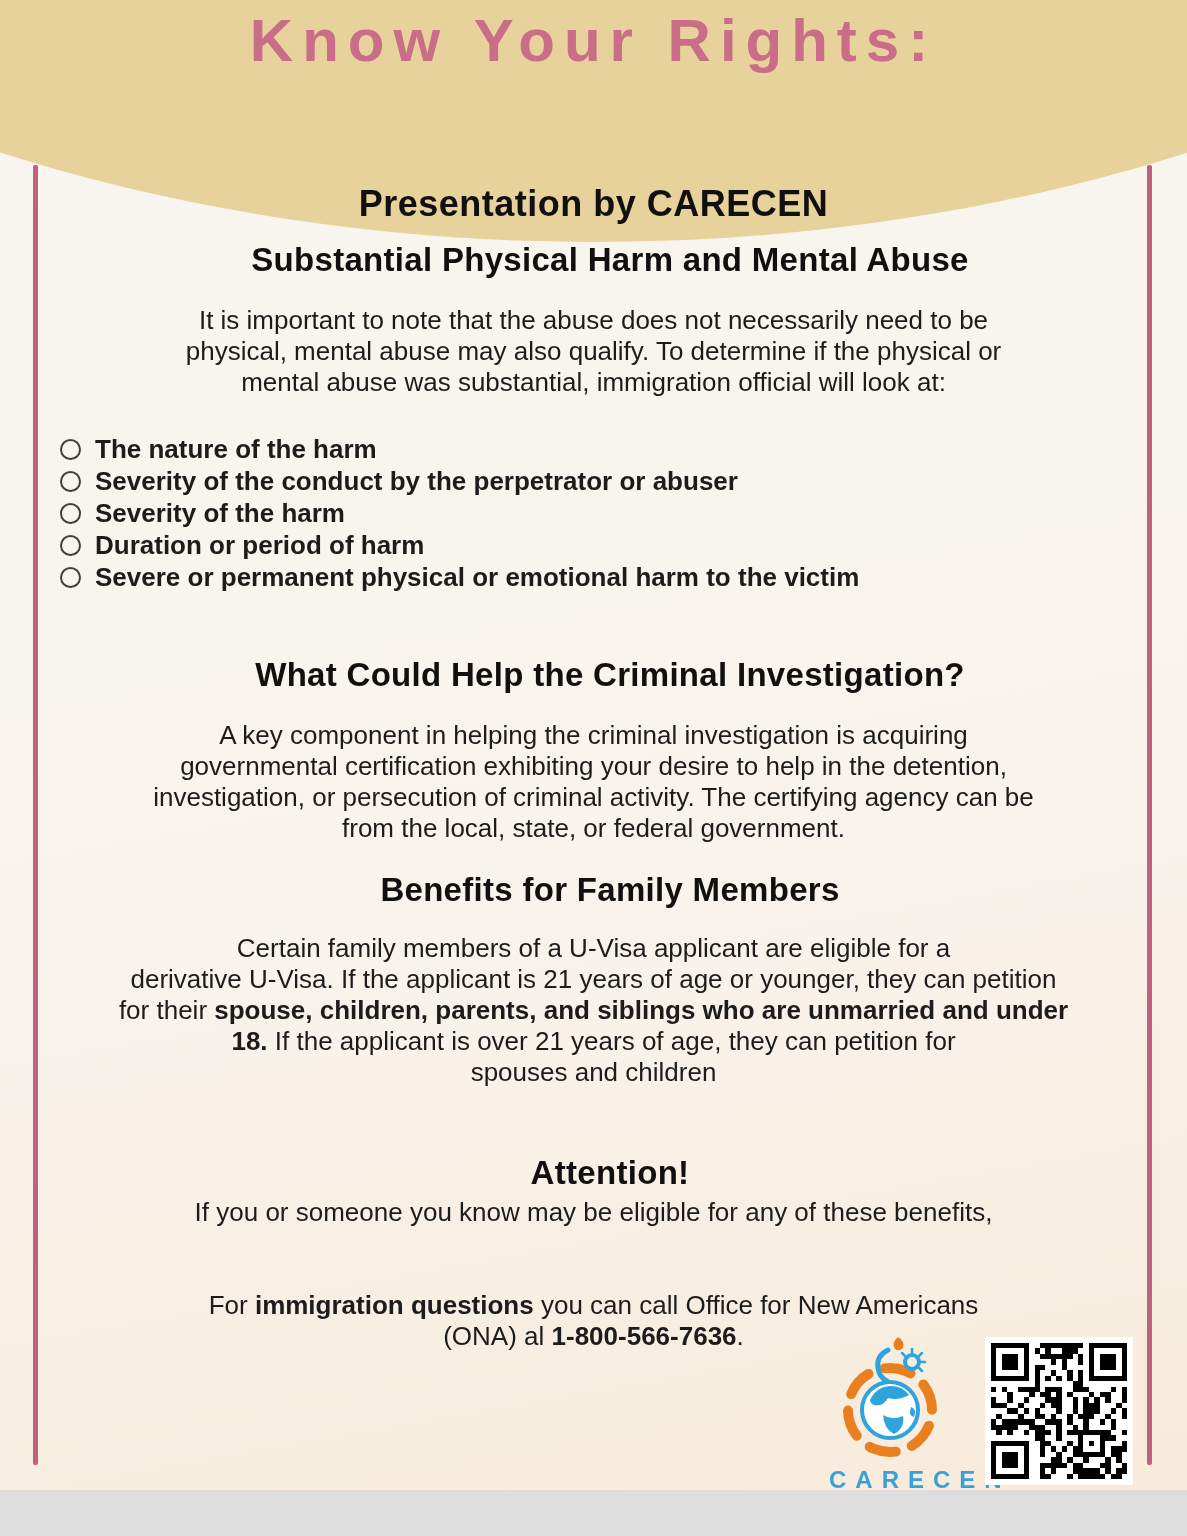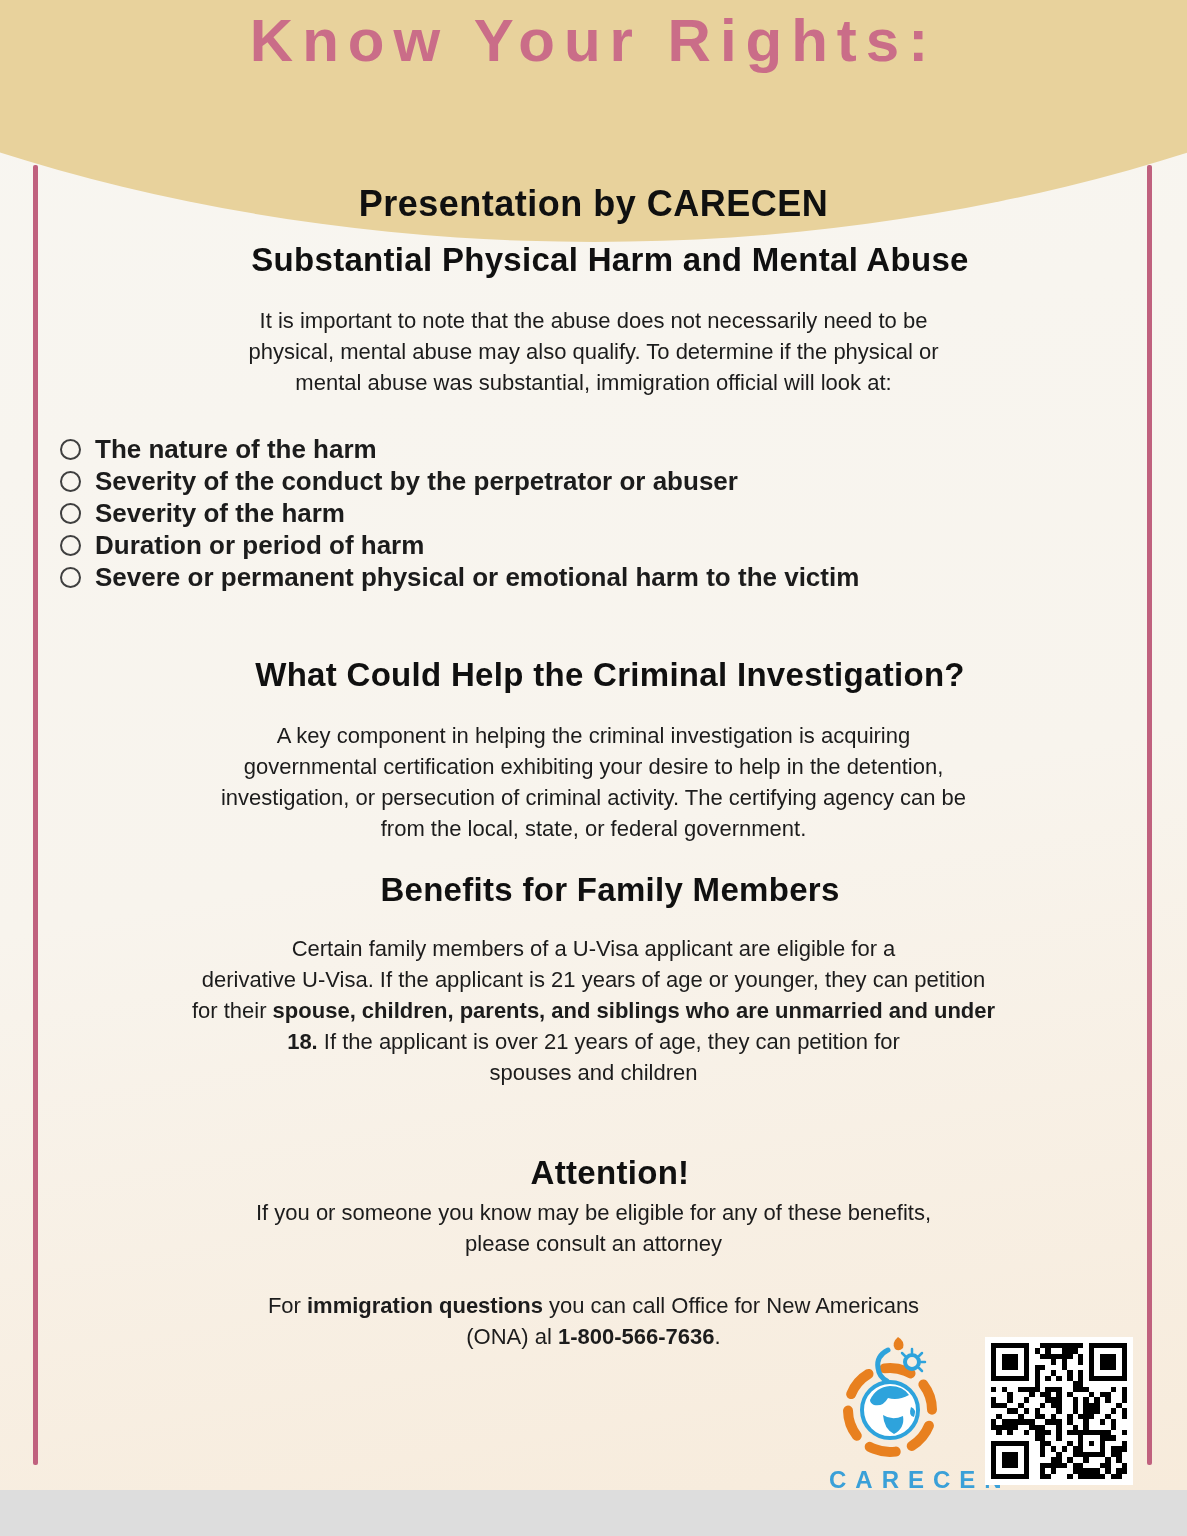--- a/index.html
+++ b/index.html
@@ -23,21 +23,21 @@
               font-size:36px; font-weight:700; letter-spacing:0.5px; color:#101010; }
 
   .h2 { position:absolute; left:0; right:0; text-align:center;
         font-size:33px; font-weight:700; letter-spacing:0.3px; color:#101010;padding-left:33px; }
   .h-abuse  { top:241px; }
   .h-invest { top:656px; }
   .h-family { top:871px; }
   .h-attn   { top:1154px; }
 
   .para { position:absolute; left:0; right:0; text-align:center;
-          font-size:22px; line-height:31px; color:#1c1c1c; }
+          font-size:26px; line-height:31px; color:#1c1c1c; }
   .p-intro   { top:305px; }
   .p-invest  { top:720px; }
   .p-family  { top:933px; }
   .p-attn    { top:1197px; }
   .p-contact { top:1290px; }
   .para .b { font-weight:700; }
 
   ul.bullets { position:absolute; left:60px; top:433px; list-style:none;font-weight:bold; }
   ul.bullets li { display:flex; align-items:center; height:32px; font-size:26px; }
   .bullet-circle { width:21px; height:21px; border:2px solid #3f3f3f; border-radius:50%;
@@ -91,21 +91,21 @@
     </li>
   </ul>
 
   <h2 class="h2 h-invest">What Could Help the Criminal Investigation?</h2>
   <p class="para p-invest"><span>A key component in helping the criminal investigation is acquiring</span><br><span>governmental certification exhibiting your desire to help in the detention,</span><br><span>investigation, or persecution of criminal activity. The certifying agency can be</span><br><span>from the local, state, or federal government.</span></p>
 
   <h2 class="h2 h-family">Benefits for Family Members</h2>
   <p class="para p-family"><span>Certain family members of a U-Visa applicant are eligible for a</span><br><span>derivative U-Visa. If the applicant is 21 years of age or younger, they can petition</span><br><span>for their </span><span class="b">spouse, children, parents, and siblings who are unmarried and under</span><br><span class="b">18.</span><span> If the applicant is over 21 years of age, they can petition for</span><br><span>spouses and children</span></p>
 
   <h2 class="h2 h-attn">Attention!</h2>
-  <p class="para p-attn"><span>If you or someone you know may be eligible for any of these benefits,</span><br><span>please consult an attorney</span></p>
+  <p class="para p-attn"><span>If you or someone you know may be eligible for any of these benefits,</span><br></p>
   <p class="para p-contact"><span>For </span><span class="b">immigration questions</span><span> you can call Office for New Americans</span><br><span>(ONA) al </span><span class="b">1-800-566-7636</span><span>.</span></p>
 
   <div class="logo">
     <svg width="140" height="126" viewBox="0 0 140 126">
       <circle cx="64" cy="74" r="42" fill="none" stroke="#e8801f" stroke-width="10" stroke-linecap="round" stroke-dasharray="27 17" transform="rotate(22 64 74)"></circle>
       <circle cx="64" cy="74" r="28" fill="#ffffff" stroke="#2ea3dc" stroke-width="4"></circle>
       <path d="M44 64 Q50 51 64 50 Q77 50 83 59 Q72 65 62 62 Q57 71 48 69 Q44 67 44 64 Z" fill="#2ea3dc"></path>
       <path d="M57 79 Q66 85 77 80 Q79 92 68 98 Q58 93 57 79 Z" fill="#2ea3dc"></path>
       <path d="M85 71 Q91 73 88 81 Q82 80 85 71 Z" fill="#2ea3dc"></path>
       <path d="M62 14 Q50 20 52 32 Q53 41 61 45" fill="none" stroke="#2ea3dc" stroke-width="5" stroke-linecap="round"></path>

